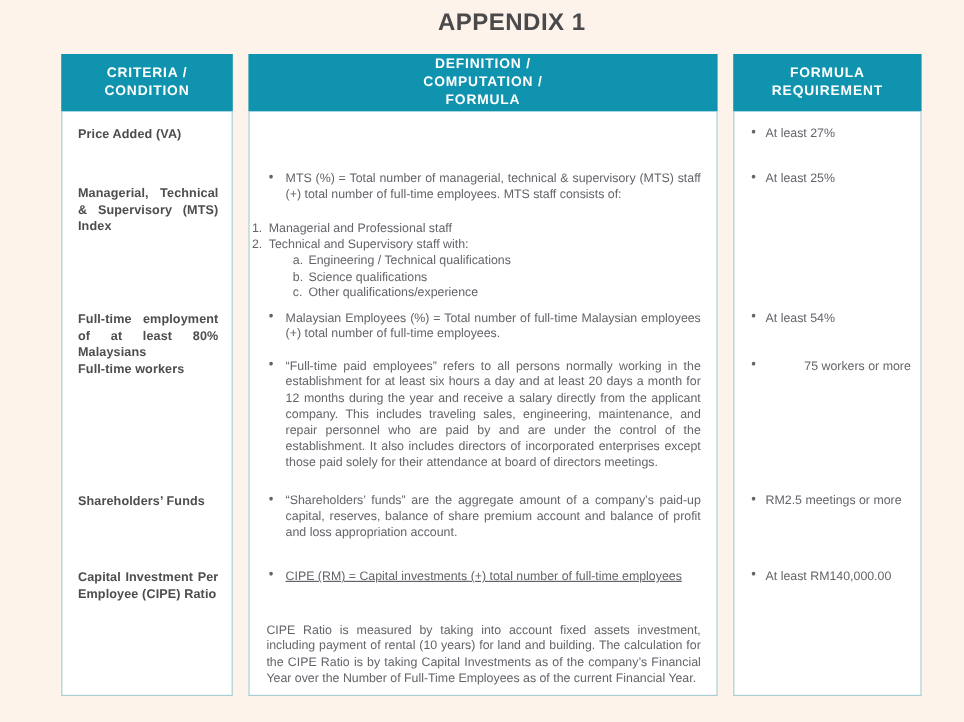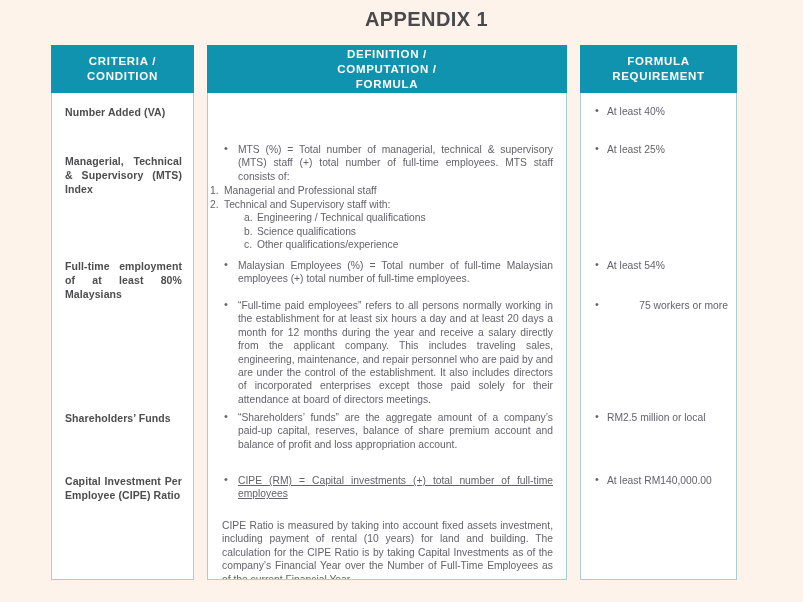--- a/index.html
+++ b/index.html
@@ -40,21 +40,21 @@
     height: 535px;
     display: flex;
     gap: 13px;
   }
   .col {
     display: flex;
     flex-direction: column;
     background: transparent;
   }
   .col-criteria { width: 143px; }
-  .col-definition { width: 360px; }
+  .col-definition { width: 391px; }
   .col-requirement { width: 157px; }
 
   .col-head {
     background: #0f93ae;
     color: #ffffff;
     font-size: 11.5px;
     font-weight: bold;
     letter-spacing: 0.7px;
     text-align: center;
     display: flex;
@@ -167,23 +167,24 @@
 
   <div class="table-wrap">
 
     <div class="col col-criteria">
       <div class="col-head">
         <span class="head-lines">
           <span>CRITERIA / CONDITION</span>
         </span>
       </div>
       <div class="col-body">
-        <div class="criteria-item" style="top:12px;">Number Added (VA)</div>
+        <div class="criteria-item" style="top:12px;">Price Added (VA)</div>
         <div class="criteria-item" style="top:61px;">Managerial, Technical &amp; Supervisory (MTS) Index</div>
         <div class="criteria-item" style="top:166px;">Full-time employment of at least 80% Malaysians</div>
+        <div class="criteria-item" style="top:208px;">Full-time workers</div>
         <div class="criteria-item" style="top:318px;">Shareholders’ Funds</div>
         <div class="criteria-item" style="top:381px;">Capital Investment Per Employee (CIPE) Ratio</div>
       </div>
     </div>
 
     <div class="col col-definition">
       <div class="col-head">
         <span class="head-lines">
           <span>DEFINITION /</span>
           <span>COMPUTATION /</span>
@@ -235,23 +236,23 @@
     </div>
 
     <div class="col col-requirement">
       <div class="col-head">
         <span class="head-lines">
           <span>FORMULA</span>
           <span>REQUIREMENT</span>
         </span>
       </div>
       <div class="col-body">
-        <div class="req-item" style="top:12px;">At least 40%</div>
+        <div class="req-item" style="top:12px;">At least 27%</div>
         <div class="req-item" style="top:50px;">At least 25%</div>
         <div class="req-item" style="top:166px;">At least 54%</div>
         <div class="req-item" style="top:206px;text-align:right;">75 workers or more</div>
-        <div class="req-item" style="top:318px;">RM2.5 million or local</div>
+        <div class="req-item" style="top:318px;">RM2.5 meetings or more</div>
         <div class="req-item" style="top:381px;">At least RM140,000.00</div>
       </div>
     </div>
 
   </div>
 </div>
 
 </body></html>

